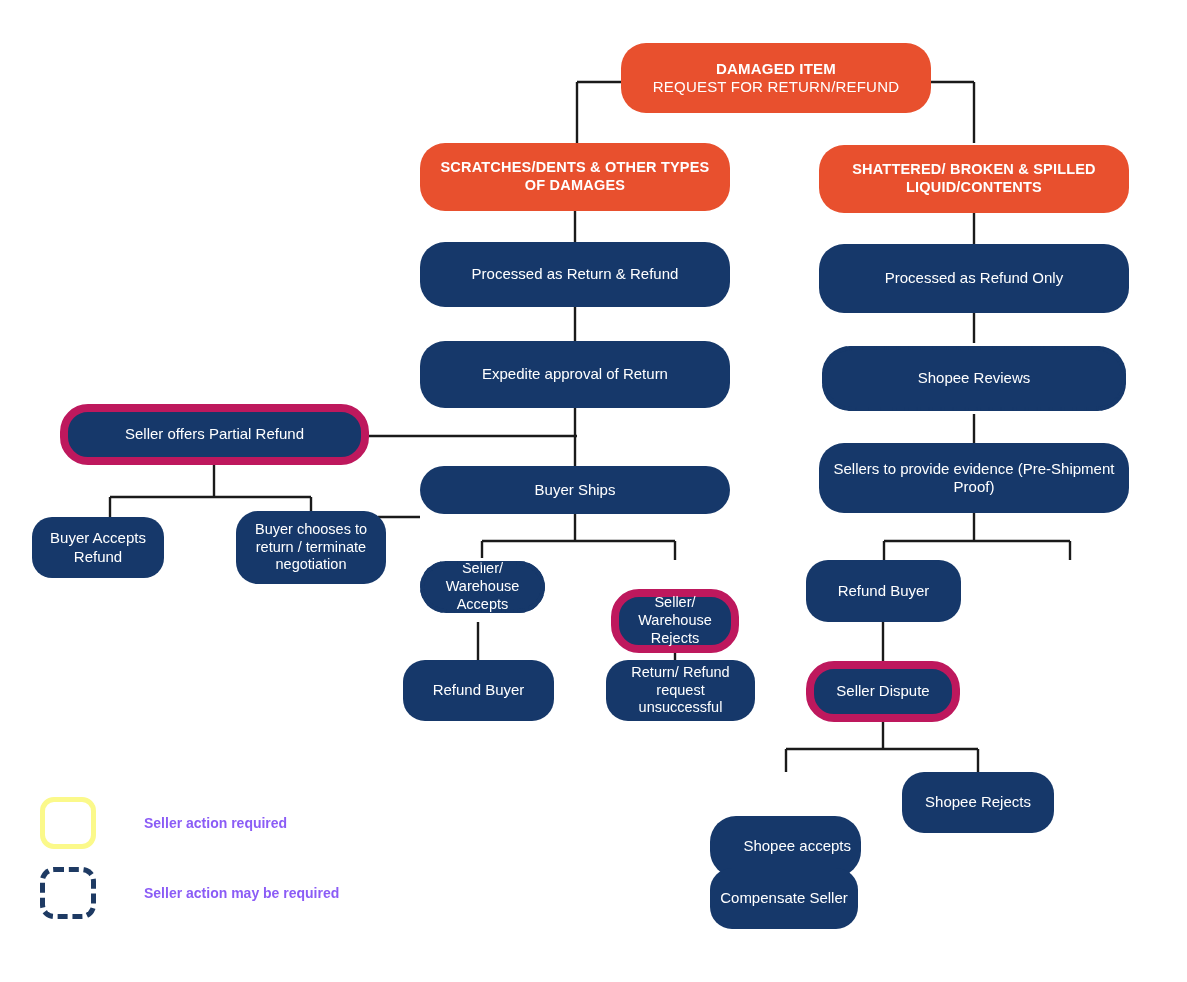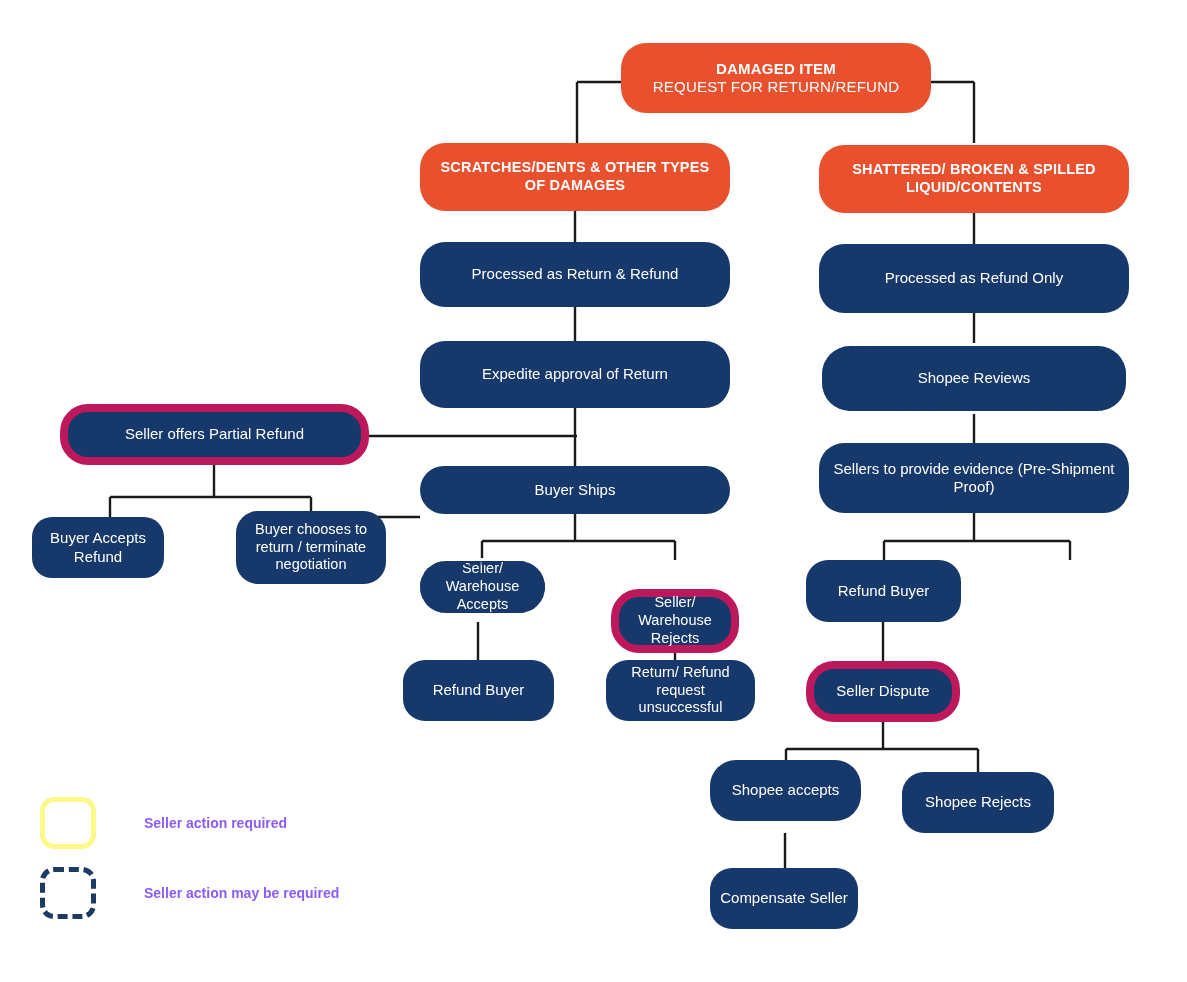--- a/index.html
+++ b/index.html
@@ -213,21 +213,21 @@
 
   <div class="node navy" style="left:806px; top:560px; width:155px; height:62px; border-radius:22px;">
     <span>Refund Buyer</span>
   </div>
 
 
   <div class="node navy hl-solid" style="left:806px; top:661px; width:154px; height:61px;">
     <span>Seller Dispute</span>
   </div>
 
-  <div class="node navy" style="left:710px; top:760px; width:151px; height:61px; border-radius:26px;">
+  <div class="node navy" style="left:710px; top:816px; width:151px; height:61px; border-radius:26px;justify-content:flex-end;">
     <span>Shopee accepts</span>
   </div>
 
   <div class="node navy" style="left:902px; top:772px; width:152px; height:61px; border-radius:22px;">
     <span>Shopee Rejects</span>
   </div>
 
   <div class="node navy" style="left:710px; top:868px; width:148px; height:61px; border-radius:22px;">
     <span>Compensate Seller</span>
   </div>

